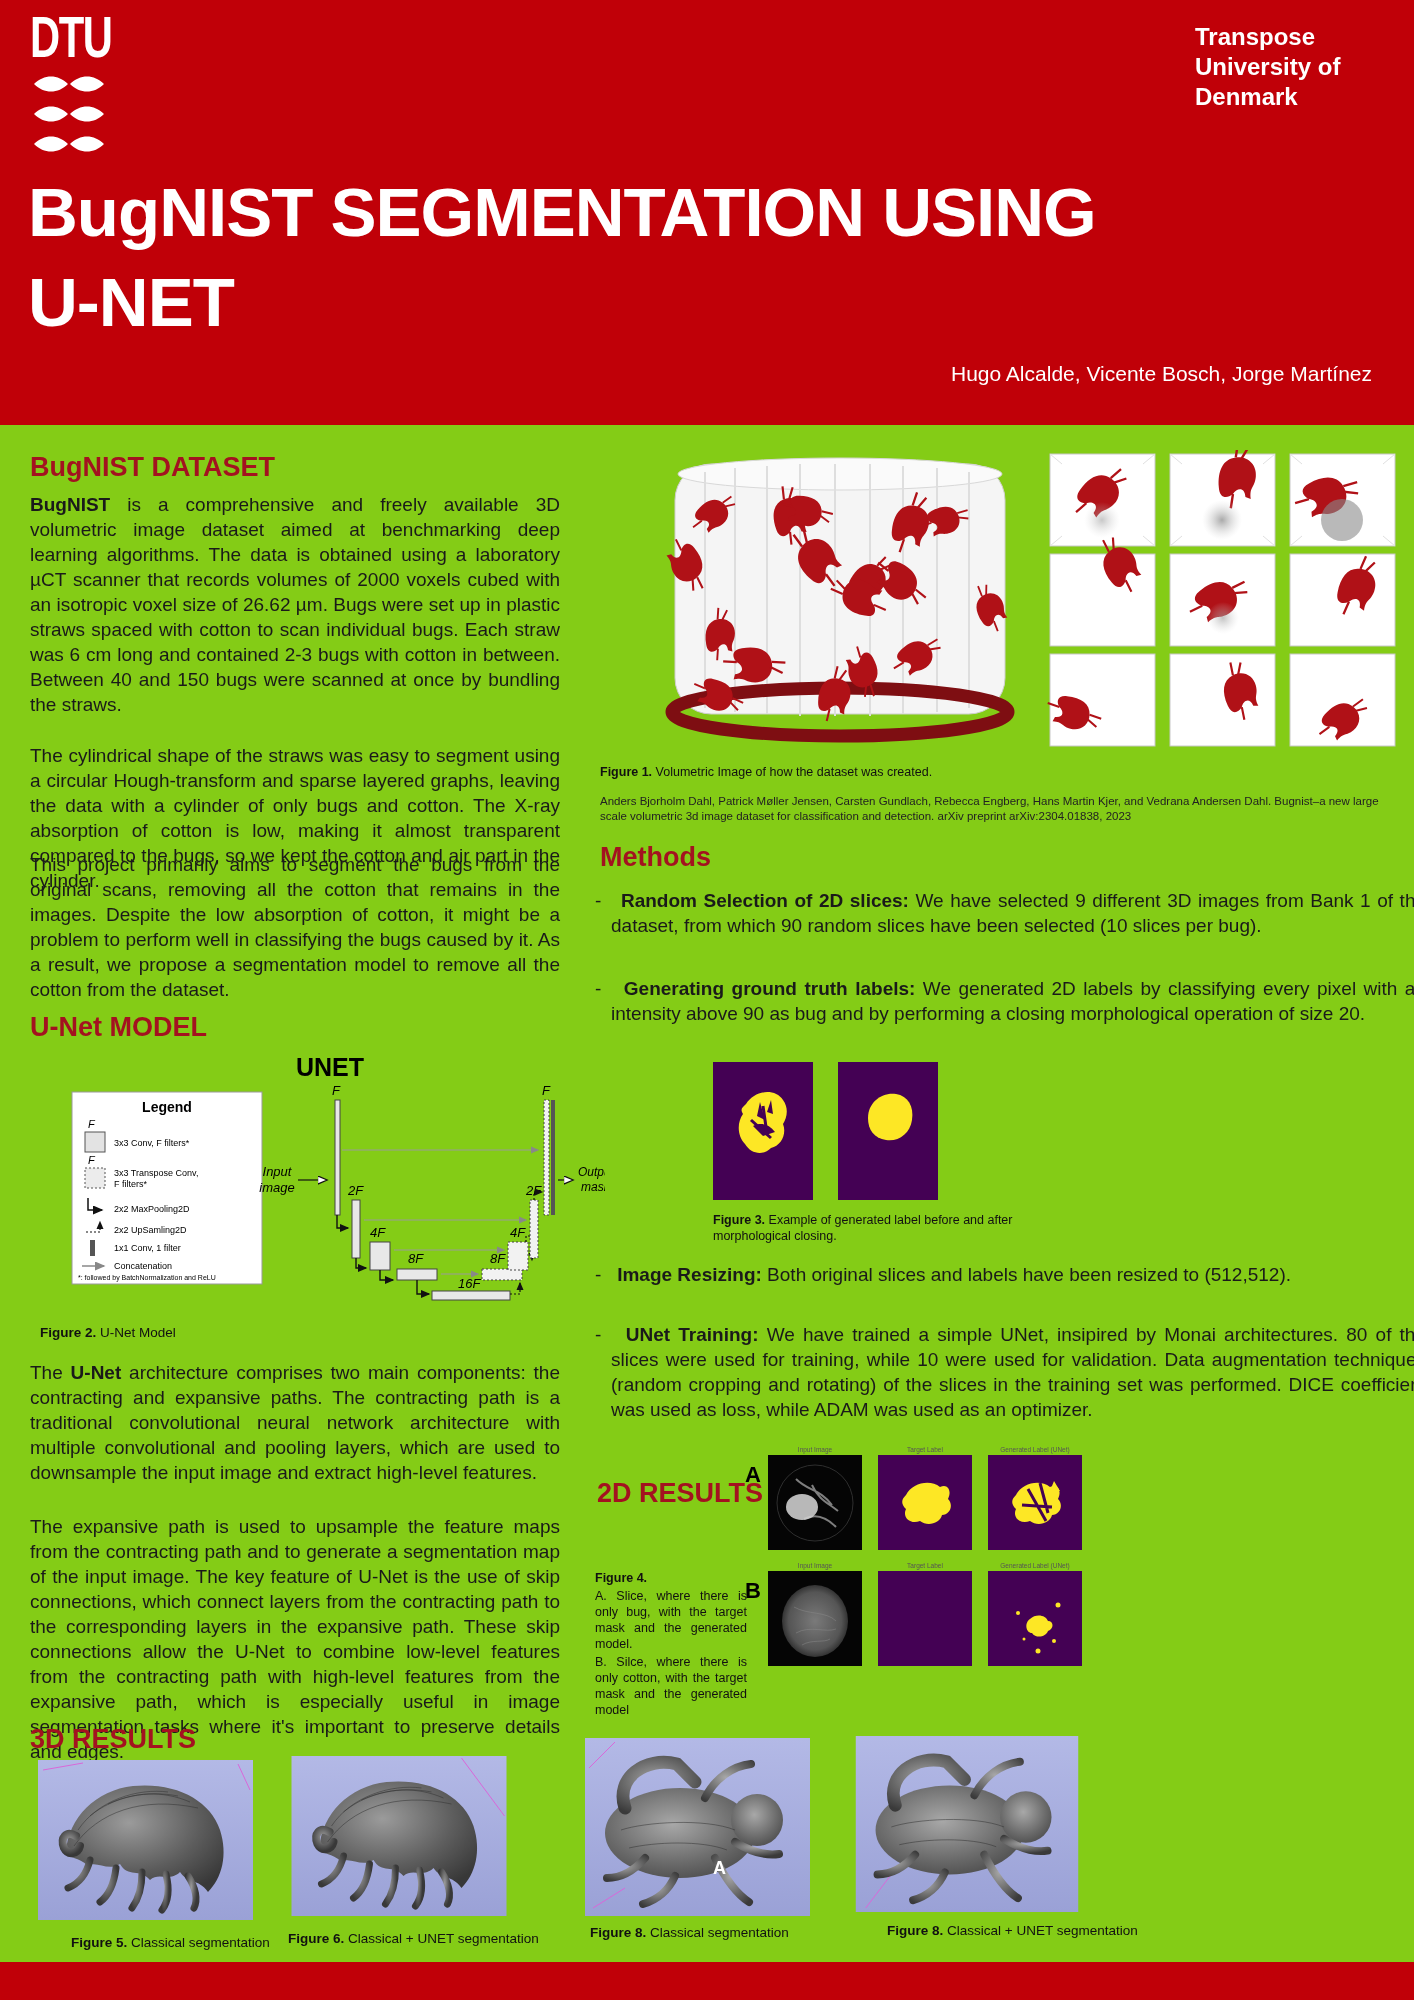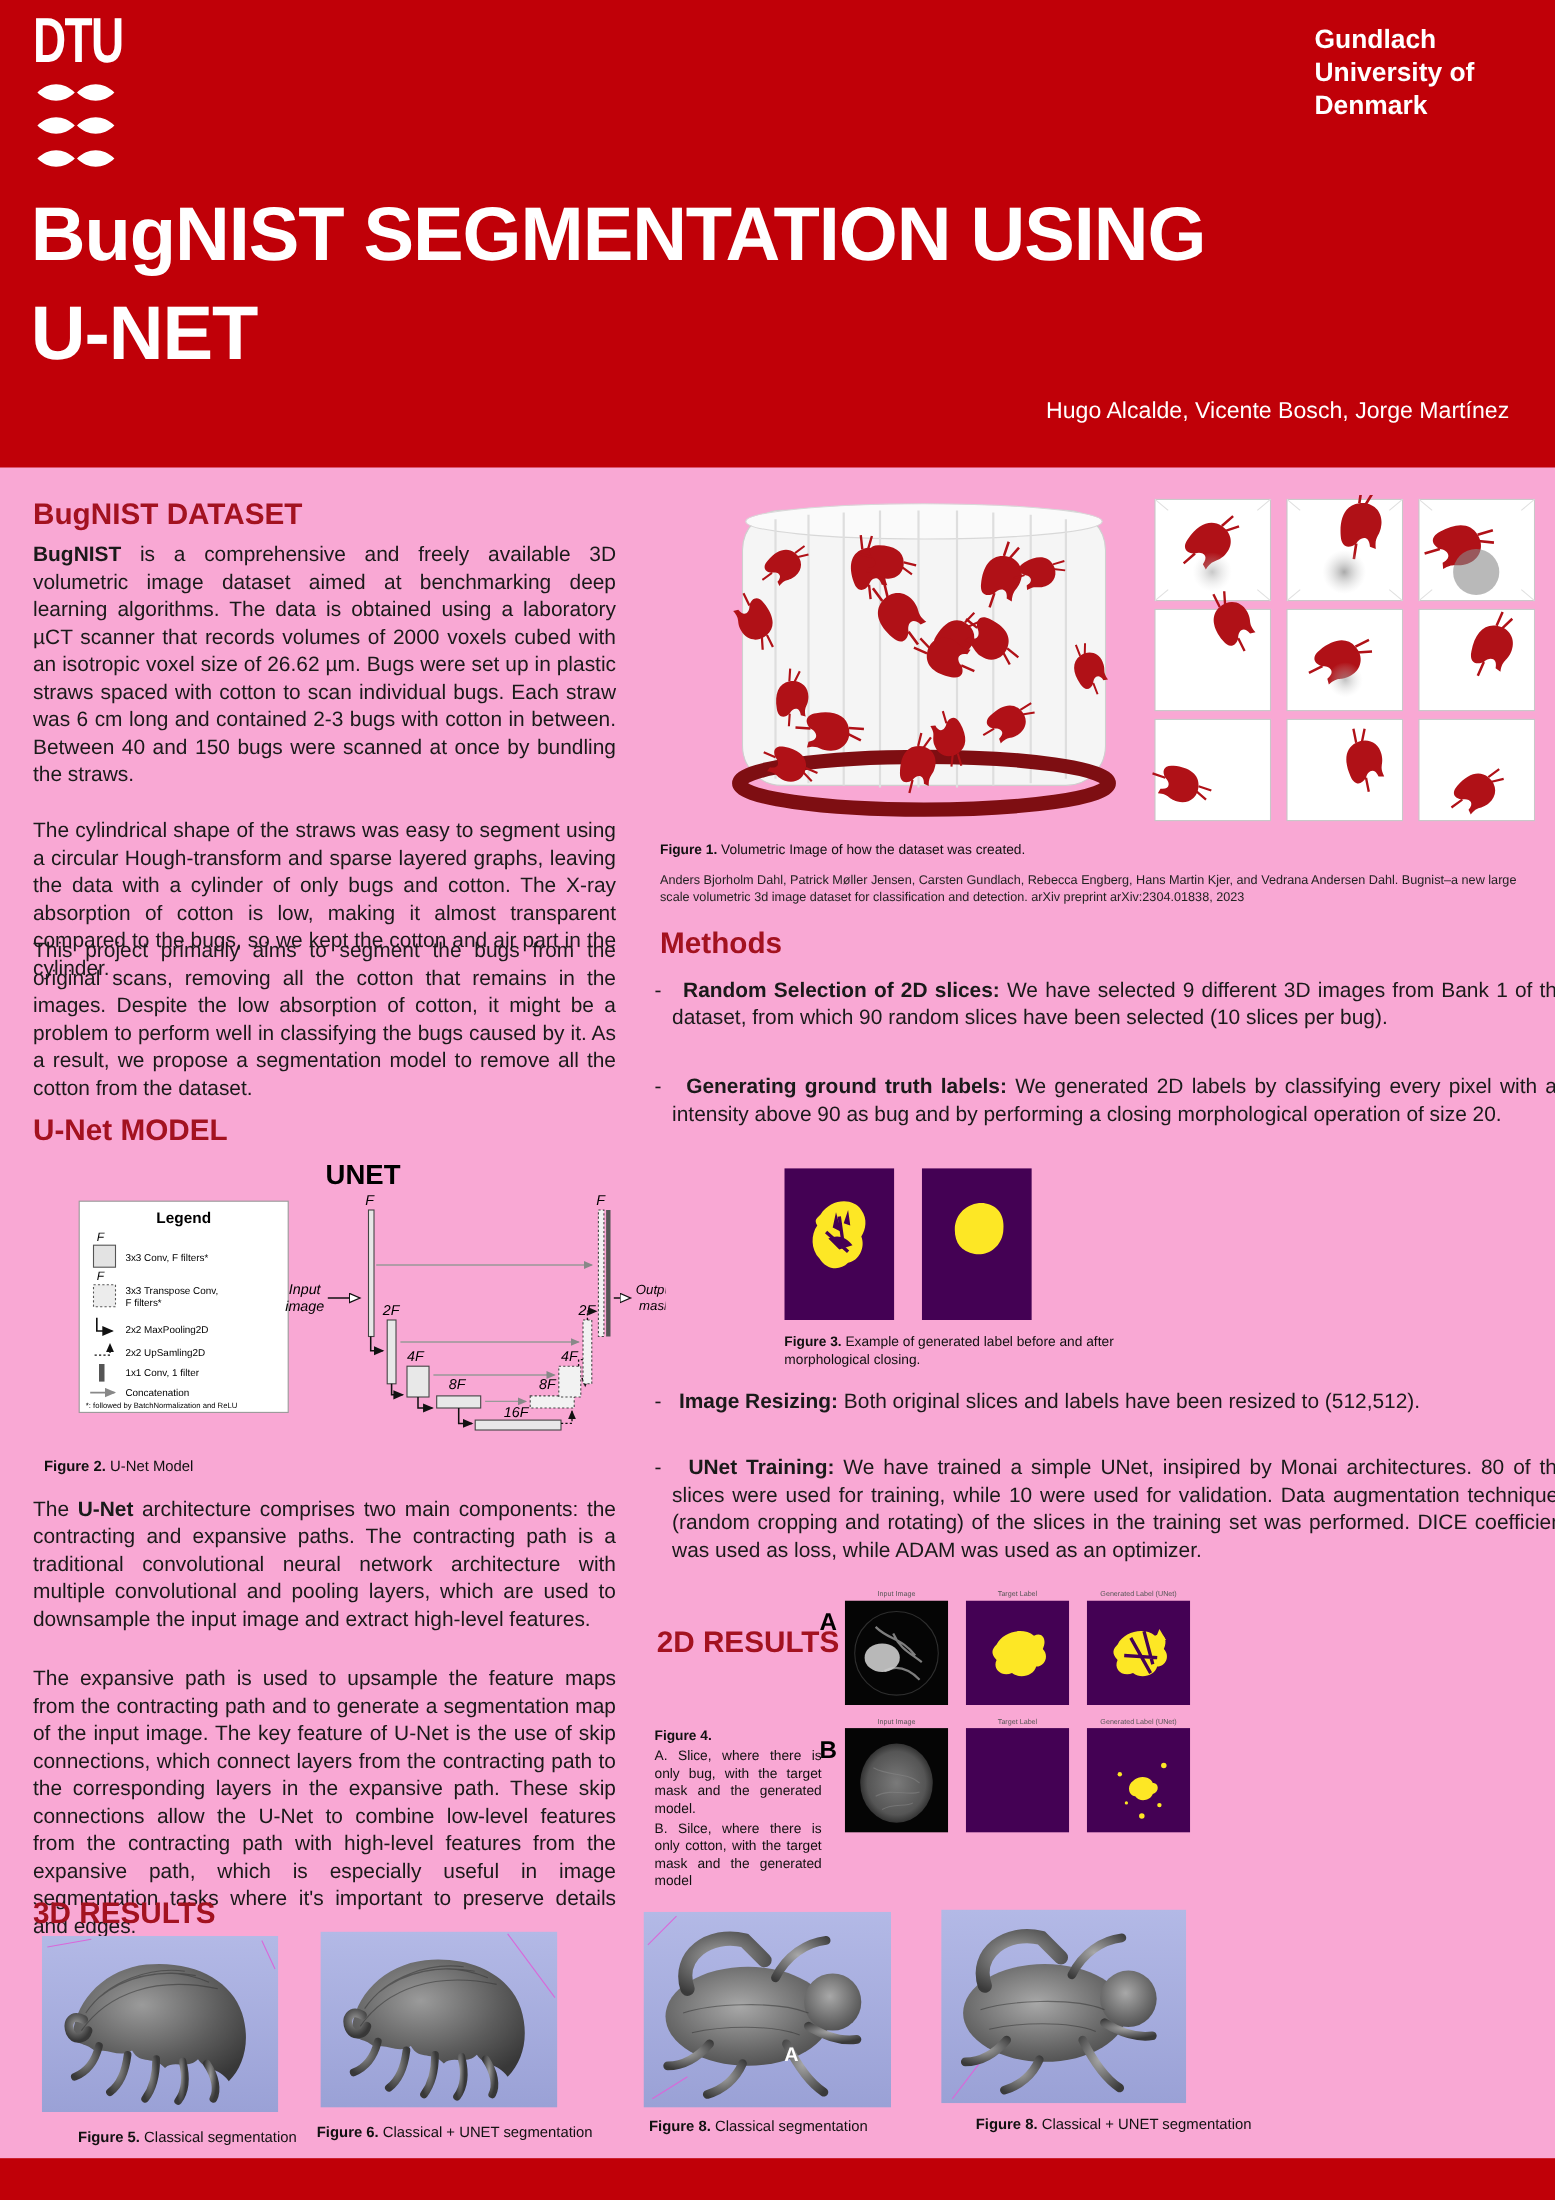--- a/index.html
+++ b/index.html
@@ -1,16 +1,16 @@
 <!DOCTYPE html>
 <html><head>
 <meta charset="utf-8">
 <style>
   html,body{margin:0;padding:0;background:#ffffff;}
-  .poster{position:relative;width:1414px;height:2000px;background:#f9a8d4;overflow:hidden;
+  .poster{position:relative;width:1414px;height:2000px;background:#84cc16;overflow:hidden;
           font-family:"Liberation Sans",sans-serif;color:#1a1a1a;}
   
   .header{position:absolute;left:0;top:0;width:1414px;height:425px;background:#C00008;}
   .dtu-logo{position:absolute;left:30px;top:8px;color:#fff;}
   .dtu-text{font-size:58px;font-weight:800;letter-spacing:-2px;transform:scaleX(.72);transform-origin:left top;line-height:1;}
   .dtu-waves{margin-top:8px;}
   .uni-name{position:absolute;left:1195px;top:22px;color:#fff;font-size:24px;font-weight:700;line-height:30px;}
   .title{position:absolute;left:28px;top:168px;width:1100px;color:#fff;font-size:69px;font-weight:700;line-height:90px;letter-spacing:-1px;}
   .authors{position:absolute;right:42px;top:362px;color:#fff;font-size:21px;font-weight:400;}
   
@@ -43,21 +43,21 @@
       <div class="dtu-text">DTU</div>
       <svg class="dtu-waves" width="92" height="86" viewBox="0 0 92 86">
         <g fill="#ffffff">
           <path d="M4,14 C14,4 28,4 38,14 C28,24 14,24 4,14 Z M40,14 C50,4 64,4 74,14 C64,24 50,24 40,14 Z" transform="translate(0,-4)"></path>
           <path d="M4,14 C14,4 28,4 38,14 C28,24 14,24 4,14 Z M40,14 C50,4 64,4 74,14 C64,24 50,24 40,14 Z" transform="translate(0,26)"></path>
           <path d="M4,14 C14,4 28,4 38,14 C28,24 14,24 4,14 Z M40,14 C50,4 64,4 74,14 C64,24 50,24 40,14 Z" transform="translate(0,56)"></path>
         </g>
       </svg>
     </div>
     <div class="uni-name">
-      <div>Gundlach</div>
+      <div>Transpose</div>
       <div>University of</div>
       <div>Denmark</div>
     </div>
     <div class="title">
       <div>BugNIST SEGMENTATION USING</div>
       <div>U-NET</div>
     </div>
     <div class="authors">Hugo Alcalde, Vicente Bosch, Jorge Martínez</div>
   </div>
 

